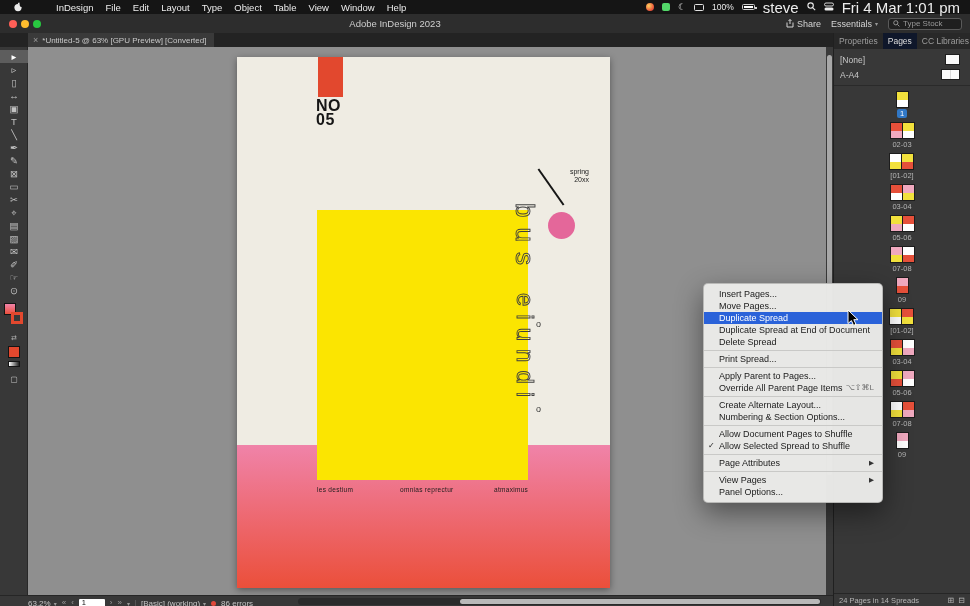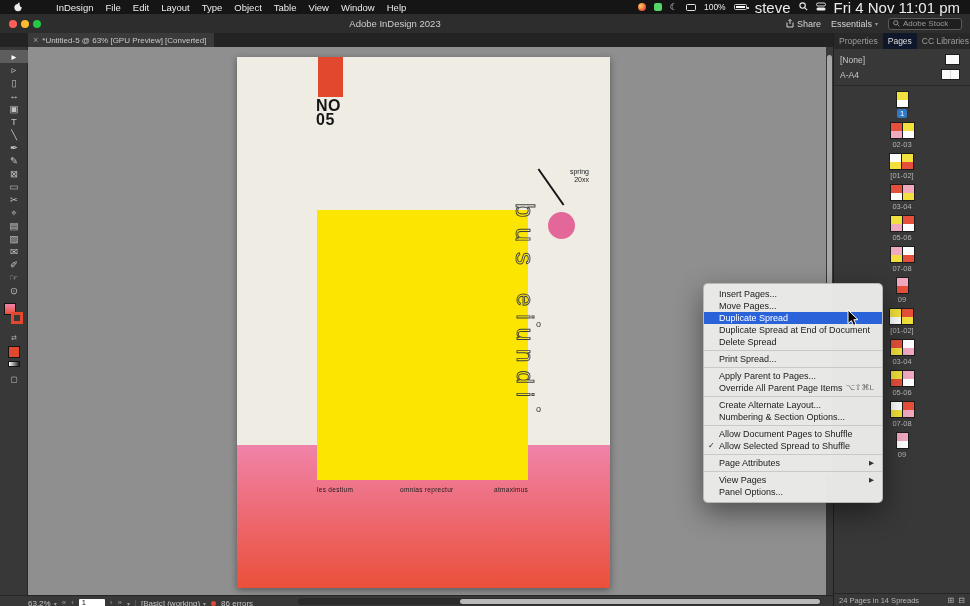--- a/index.html
+++ b/index.html
@@ -165,21 +165,21 @@
             <circle cx="3.6" cy="3.6" r="2.7" fill="none" stroke="#ececec" stroke-width="1.1"></circle>
             <line x1="5.8" y1="5.8" x2="8.2" y2="8.2" stroke="#ececec" stroke-width="1.1"></line>
           </svg>
       </span>
       <span>
         <svg width="10" height="9" viewBox="0 0 10 9">
             <rect x="0.5" y="1" width="9" height="3" rx="1.5" fill="none" stroke="#ececec" stroke-width="0.9"></rect>
             <rect x="0.5" y="5.5" width="9" height="3" rx="1.5" fill="#ececec"></rect>
           </svg>
       </span>
-      <span class="mb-time">Fri 4 Nov  11:01 pm</span>
+      <span class="mb-time">Fri 4 Mar  1:01 pm</span>
     </span>
   </div>
 
   <div id="titlebar">
     <span class="tl red"></span>
     <span class="tl yellow"></span>
     <span class="tl green"></span>
     <div id="tb-title">Adobe InDesign 2023</div>
     <div id="tb-right">
       <span class="tb-group">
@@ -192,21 +192,21 @@
       </span>
       <span class="tb-group">
         <span>Essentials</span>
         <span class="chev">▾</span>
       </span>
       <span id="stock-search">
         <svg width="7" height="7" viewBox="0 0 9 9">
             <circle cx="3.6" cy="3.6" r="2.7" fill="none" stroke="#999" stroke-width="1.2"></circle>
             <line x1="5.8" y1="5.8" x2="8.2" y2="8.2" stroke="#999" stroke-width="1.2"></line>
           </svg>
-        <span>Adobe Stock</span>
+        <span>Type Stock</span>
       </span>
     </div>
   </div>
 
   <div id="tabbar">
     <div id="doc-tab">
       <span class="tab-close">×</span>
       <span>*Untitled-5 @ 63% [GPU Preview] [Converted]</span>
     </div>
   </div>

